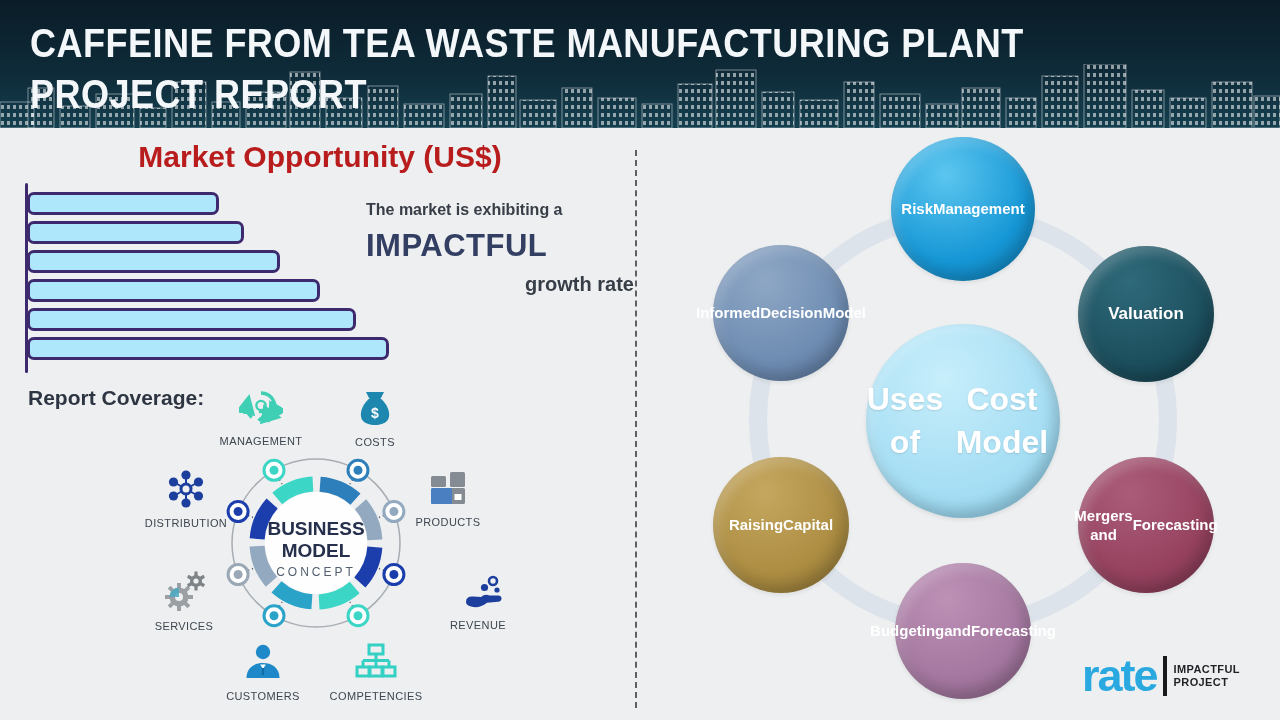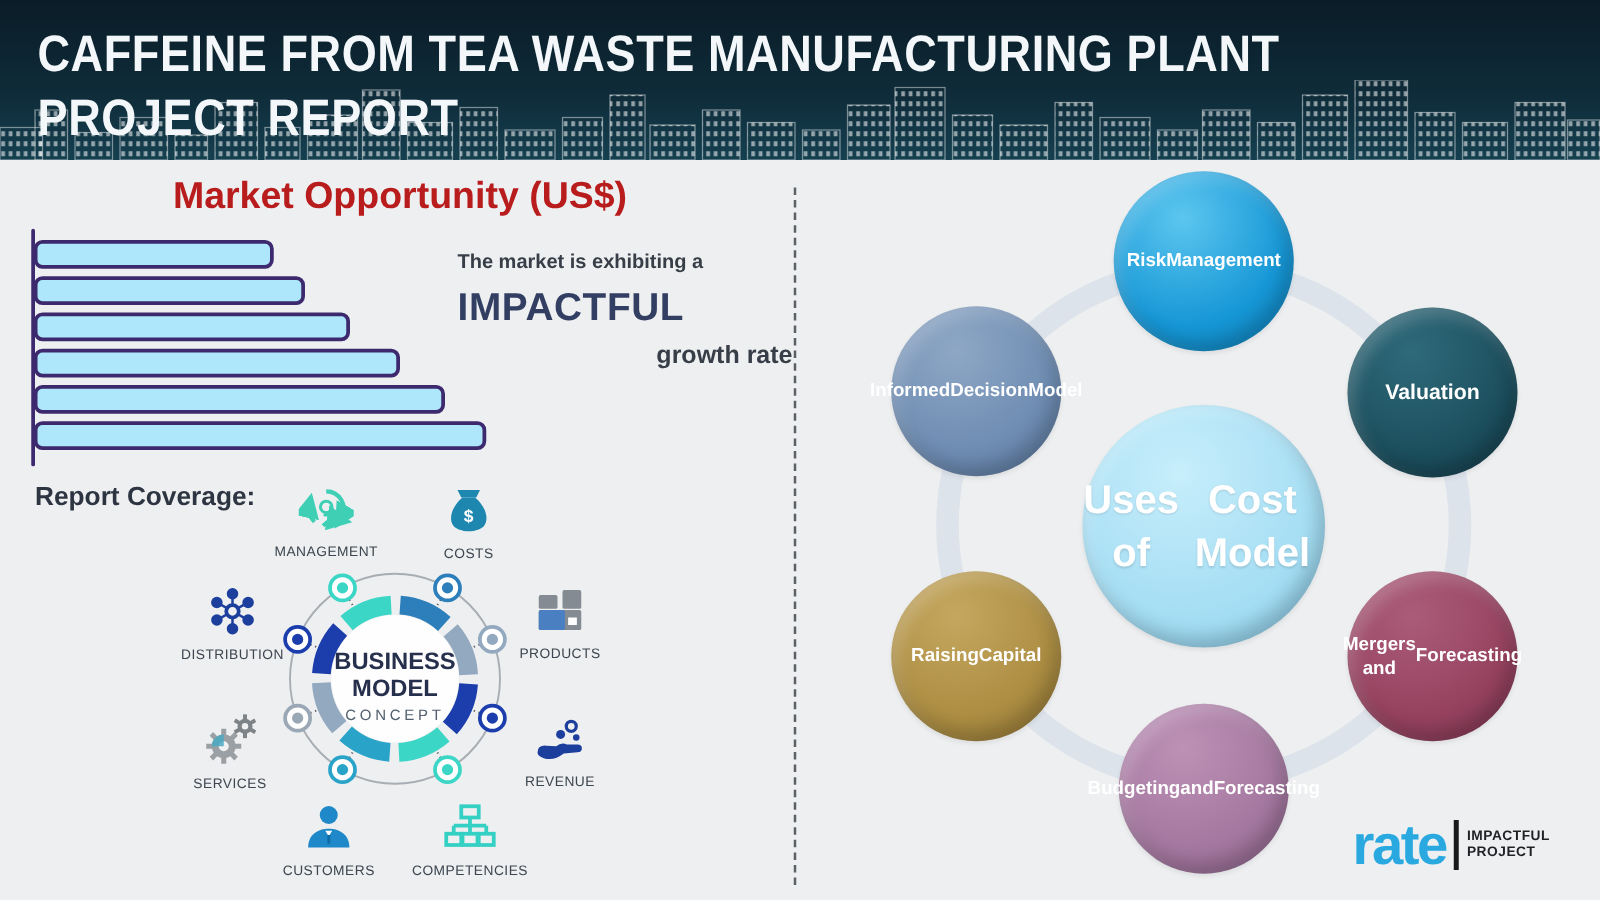--- a/index.html
+++ b/index.html
@@ -301,21 +301,21 @@
           <rect x="-1.6" y="-9.5" width="3.2" height="4.5" transform="rotate(240)"></rect>
             <rect x="-1.6" y="-9.5" width="3.2" height="4.5" transform="rotate(300)"></rect>
         </g>
         <circle r="6" fill="#7e8387"></circle>
           <circle r="2.6" fill="#eef0f1"></circle>
       </g>
     </svg>
     <div class="lbl">SERVICES</div>
   </div>
 
-  <div class="bm-item" style="left:390px; top:569px;">
+  <div class="bm-item" style="left:390px; top:569px;text-align:right;">
     <svg width="44" height="44" viewBox="0 0 44 44">
       <circle cx="31" cy="12" r="4" fill="none" stroke="#1c3f9e" stroke-width="2.6"></circle>
       <circle cx="22.5" cy="18.5" r="3.6" fill="#1c3f9e"></circle>
       <circle cx="35" cy="21" r="2.6" fill="#1c3f9e"></circle>
       <path d="M4 33 Q4 27 11 27.5 L19 28 Q23 24.5 27.5 26.5 L36 26.5 Q39.5 26.5 39.5 29.5 Q39.5 32.5 36 32.8 L25 33.8 Q17 40 9 37.5 Q4 36 4 33 Z" fill="#1c3f9e"></path>
     </svg>
     <div class="lbl">REVENUE</div>
   </div>
 
   <div class="bm-item" style="left:205px; top:640px;">

